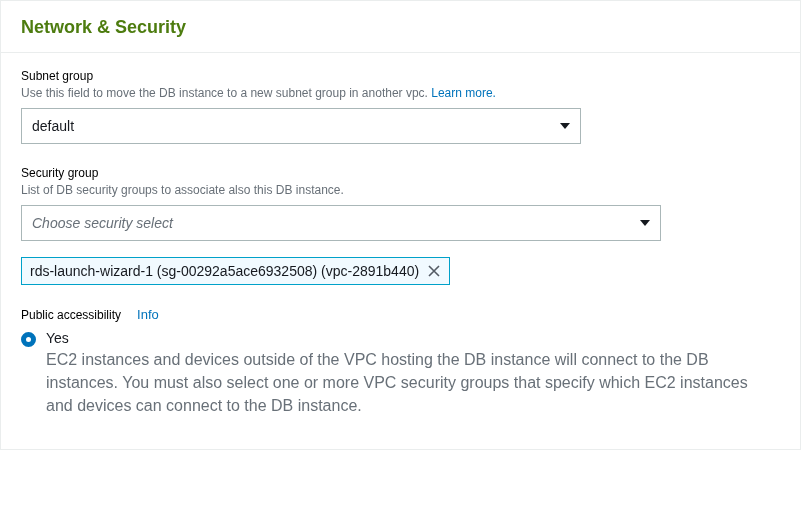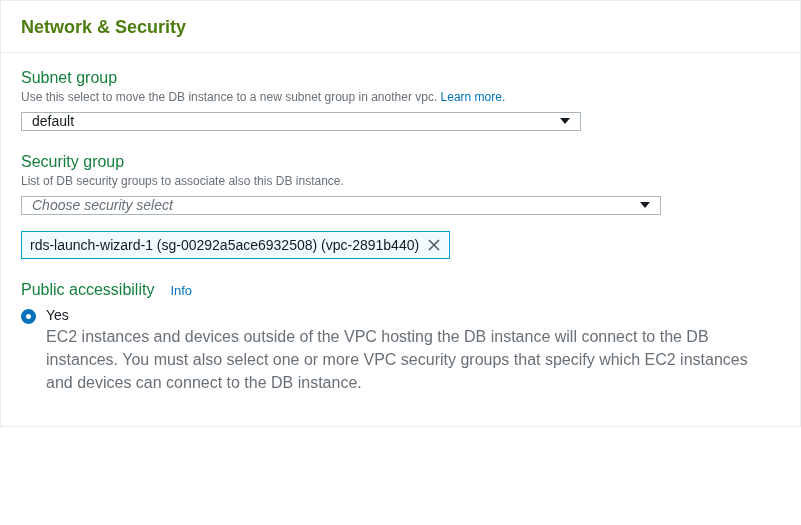--- a/index.html
+++ b/index.html
@@ -26,42 +26,42 @@
       font-weight: 700;
       color: #4d7c0f;
     }
     .panel-body {
       padding: 16px 20px 10px 20px;
     }
     .field {
       margin-bottom: 22px;
     }
     .field-label {
-      font-size: 16px;
-      color: #15803d;
+      font-size: 12px;
+      color: #000000;
       font-weight: 400;
       margin-bottom: 2px;
     }
     .field-hint {
       font-size: 12px;
       color: #687078;
       margin-bottom: 6px;
       line-height: 1.4;
     }
     .link {
       color: #0073bb;
       text-decoration: none;
       cursor: pointer;
     }
     .select-box {
       position: relative;
       width: 560px;
       border: 1px solid #aab7b8;
       background: #fff;
-      height: 19px;
+      height: 36px;
       display: flex;
       align-items: center;
       padding: 0 10px;
       cursor: pointer;
       font-size: 14px;
     }
     .select-box .caret {
       position: absolute;
       right: 10px;
       top: 50%;
@@ -148,21 +148,21 @@
 
 <div class="panel">
   <div class="panel-header">
     <h2>Network &amp; Security</h2>
   </div>
   <div class="panel-body">
 
     <div class="field">
       <div class="field-label">Subnet group</div>
       <div class="field-hint">
-        <span>Use this select to move the DB instance to a new subnet group in another vpc. </span><a class="link">Learn more.</a>
+        <span>Use this field to move the DB instance to a new subnet group in another vpc. </span><a class="link">Learn more.</a>
       </div>
       <div class="select-box">
         <span class="select-value">default</span>
         <span class="caret">
           <svg class="caret-icon" viewBox="0 0 10 6">
               <path d="M0 0 L5 6 L10 0 Z" fill="#16191f"></path>
             </svg>
         </span>
       </div>
     </div>

